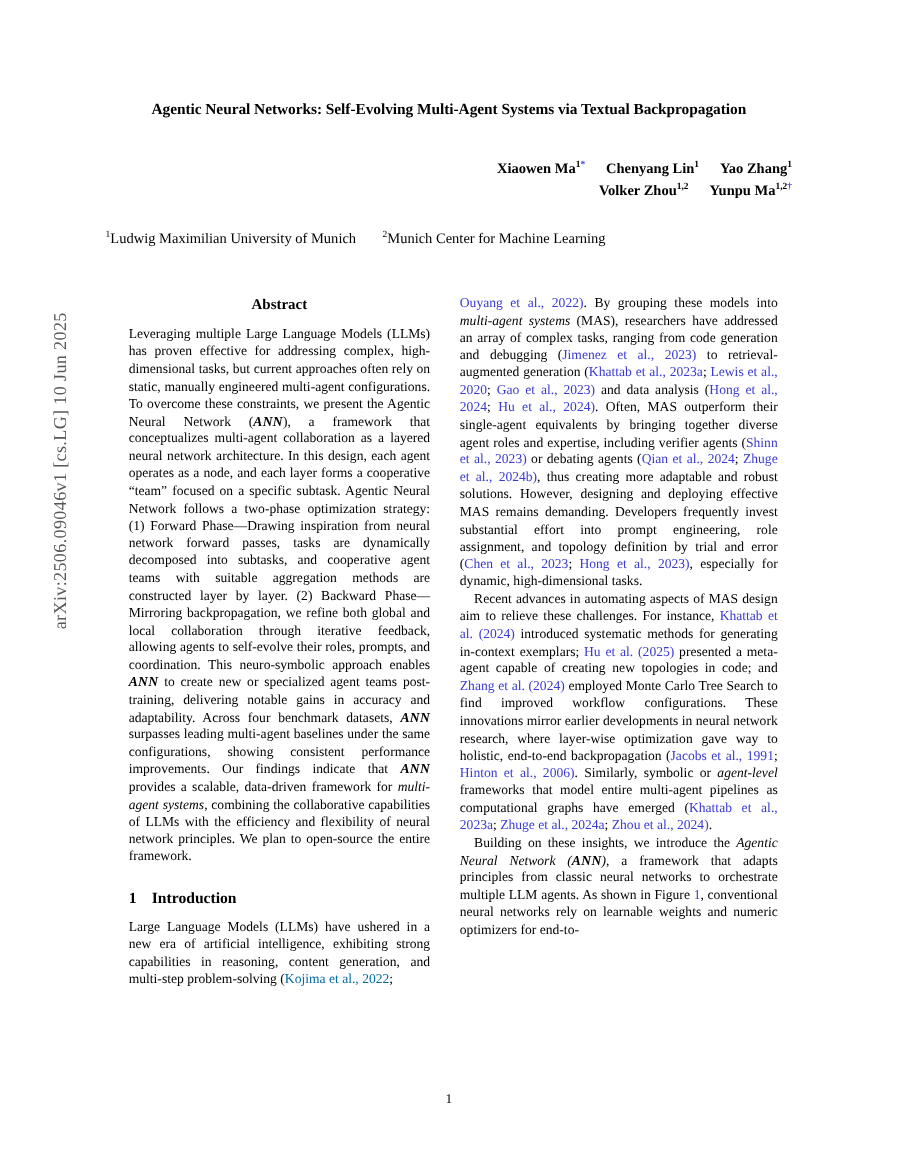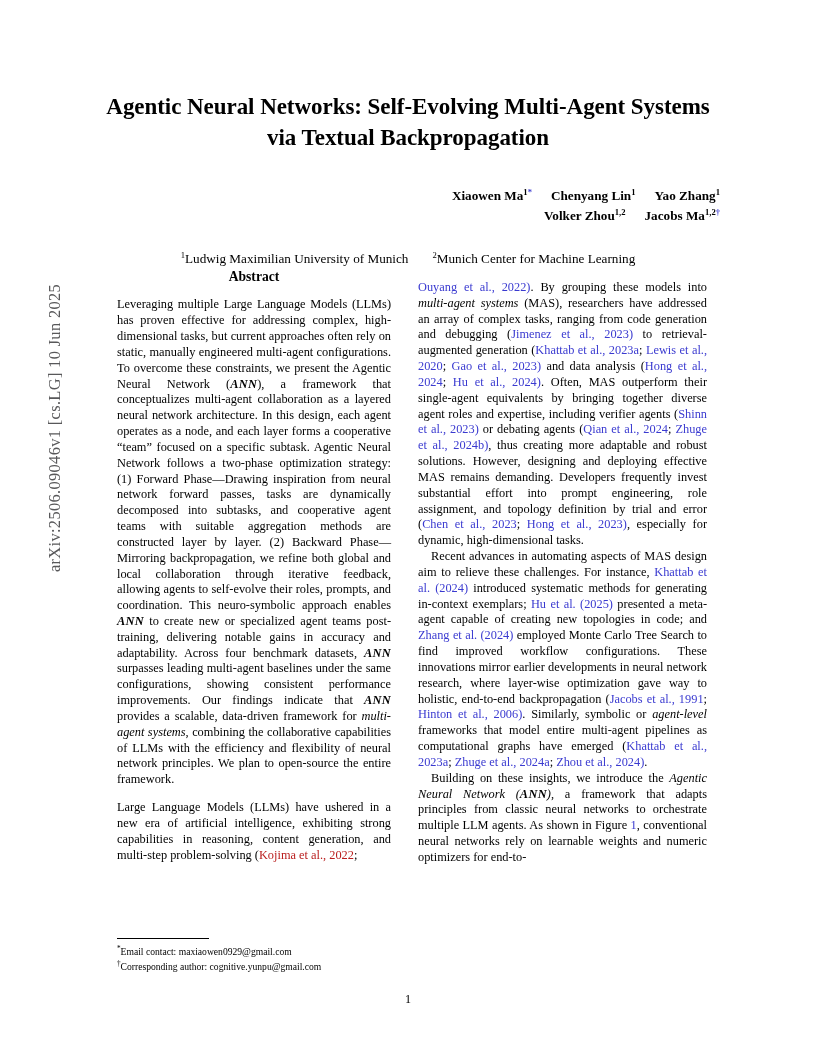--- a/index.html
+++ b/index.html
@@ -38,40 +38,40 @@
   }
 
   
   .title-block {
     position: absolute;
     left: 96px;
     top: 92px;
     width: 624px;
   }
   .paper-title {
-    font-size: 23px;
+    font-size: 14px;
     font-weight: bold;
     line-height: 1.33;
     text-align: center;
     margin: 0;
     letter-spacing: -0.05px;
   }
   .authors {
     margin-top: 32px;
     text-align: right;
     font-size: 13.2px;
     font-weight: bold;
     line-height: 1.52;
   }
   .authors .gap { display:inline-block; width: 19px; }
   .authors sup { font-size: 8.6px; font-weight: bold; vertical-align: super; }
   .lnk { color: #3a3ad0; }
   .affil {
     margin-top: 23px;
-    text-align: center;
+    text-align: left;
     font-size: 13.2px;
     line-height: 1.4;
   }
   .affil sup { font-size: 8.6px; vertical-align: super; }
   .affil .gap { display:inline-block; width: 24px; }
 
   
   .col {
     position: absolute;
     top: 268px;
@@ -87,21 +87,21 @@
 
   .abstract-head {
     text-align: center;
     font-weight: bold;
     font-size: 13.6px;
     margin: 0 0 11px 0;
   }
   .abstract-body { margin: 0; }
 
   p.body { margin: 0; text-indent: 13px; }
-  p.body.noindent { text-indent: 0; margin-top: 12px; }
+  p.body.noindent { text-indent: 0; }
 
   .sec-head {
     font-size: 14.2px;
     font-weight: bold;
     margin: 21px 0 9px 0;
     text-align: left;
   }
   .sec-head .num { display: inline-block; width: 21px; }
 
   .cal { font-family: "Liberation Serif", "DejaVu Serif", serif; font-style: italic; letter-spacing: 0.3px; font-weight: bold; }
@@ -144,44 +144,40 @@
   <div class="arxiv-stamp">arXiv:2506.09046v1  [cs.LG]  10 Jun 2025</div>
 
   <div class="title-block">
     <h1 class="paper-title">Agentic Neural Networks: Self-Evolving Multi-Agent Systems via Textual Backpropagation</h1>
 
     <div class="authors">
       <div>
         <span><span>Xiaowen Ma</span><sup><span>1</span><span class="lnk">*</span></sup></span><span class="gap"></span><span><span>Chenyang Lin</span><sup>1</sup></span><span class="gap"></span><span><span>Yao Zhang</span><sup>1</sup></span>
       </div>
       <div>
-        <span><span>Volker Zhou</span><sup>1,2</sup></span><span class="gap"></span><span><span>Jacobs Ma</span><sup><span>1,2</span><span class="lnk">†</span></sup></span>
+        <span><span>Volker Zhou</span><sup>1,2</sup></span><span class="gap"></span><span><span>Yunpu Ma</span><sup><span>1,2</span><span class="lnk">†</span></sup></span>
       </div>
     </div>
 
     <div class="affil">
       <span><sup>1</sup><span>Ludwig Maximilian University of Munich</span></span><span class="gap"></span><span><sup>2</sup><span>Munich Center for Machine Learning</span></span>
     </div>
   </div>
 
   <div class="col col-left">
     <div class="abstract-head">Abstract</div>
     <p class="body noindent abstract-body">Leveraging multiple Large Language Models (LLMs) has proven effective for addressing complex, high-dimensional tasks, but current approaches often rely on static, manually engineered multi-agent configurations. To overcome these constraints, we present the Agentic Neural Network (<span class="cal">ANN</span>), a framework that conceptualizes multi-agent collaboration as a layered neural network architecture. In this design, each agent operates as a node, and each layer forms a cooperative “team” focused on a specific subtask. Agentic Neural Network follows a two-phase optimization strategy: (1) Forward Phase—Drawing inspiration from neural network forward passes, tasks are dynamically decomposed into subtasks, and cooperative agent teams with suitable aggregation methods are constructed layer by layer. (2) Backward Phase—Mirroring backpropagation, we refine both global and local collaboration through iterative feedback, allowing agents to self-evolve their roles, prompts, and coordination. This neuro-symbolic approach enables <span class="cal">ANN</span> to create new or specialized agent teams post-training, delivering notable gains in accuracy and adaptability. Across four benchmark datasets, <span class="cal">ANN</span> surpasses leading multi-agent baselines under the same configurations, showing consistent performance improvements. Our findings indicate that <span class="cal">ANN</span> provides a scalable, data-driven framework for <span class="it">multi-agent systems</span>, combining the collaborative capabilities of LLMs with the efficiency and flexibility of neural network principles. We plan to open-source the entire framework.</p>
 
+    <div class="sec-head"><span class="num">1</span><span>Introduction</span></div>
 
-    <p class="body noindent">Large Language Models (LLMs) have ushered in a new era of artificial intelligence, exhibiting strong capabilities in reasoning, content generation, and multi-step problem-solving (<span class="cite" style="color:#3a3ad0"><span class="cite" style="color:#b91c1c">Kojima et al., 2022</span></span>;</p>
+    <p class="body noindent">Large Language Models (LLMs) have ushered in a new era of artificial intelligence, exhibiting strong capabilities in reasoning, content generation, and multi-step problem-solving (<span class="cite" style="color:#3a3ad0"><span class="cite" style="color:#0369a1">Kojima et al., 2022</span></span>;</p>
   </div>
 
   <div class="col col-right">
     <p class="body noindent"><span class="cite" style="color:#3a3ad0">Ouyang et al., 2022)</span>. By grouping these models into <span class="it">multi-agent systems</span> (MAS), researchers have addressed an array of complex tasks, ranging from code generation and debugging (<span class="cite" style="color:#3a3ad0">Jimenez et al., 2023)</span> to retrieval-augmented generation (<span class="cite" style="color:#3a3ad0">Khattab et al., 2023a</span>; <span class="cite" style="color:#3a3ad0">Lewis et al., 2020</span>; <span class="cite" style="color:#3a3ad0">Gao et al., 2023)</span> and data analysis (<span class="cite" style="color:#3a3ad0">Hong et al., 2024</span>; <span class="cite" style="color:#3a3ad0">Hu et al., 2024)</span>. Often, MAS outperform their single-agent equivalents by bringing together diverse agent roles and expertise, including verifier agents (<span class="cite" style="color:#3a3ad0">Shinn et al., 2023)</span> or debating agents (<span class="cite" style="color:#3a3ad0">Qian et al., 2024</span>; <span class="cite" style="color:#3a3ad0">Zhuge et al., 2024b)</span>, thus creating more adaptable and robust solutions. However, designing and deploying effective MAS remains demanding. Developers frequently invest substantial effort into prompt engineering, role assignment, and topology definition by trial and error (<span class="cite" style="color:#3a3ad0">Chen et al., 2023</span>; <span class="cite" style="color:#3a3ad0">Hong et al., 2023)</span>, especially for dynamic, high-dimensional tasks.</p>
     <p class="body">Recent advances in automating aspects of MAS design aim to relieve these challenges. For instance, <span class="cite" style="color:#3a3ad0">Khattab et al. (2024)</span> introduced systematic methods for generating in-context exemplars; <span class="cite" style="color:#3a3ad0">Hu et al. (2025)</span> presented a meta-agent capable of creating new topologies in code; and <span class="cite" style="color:#3a3ad0">Zhang et al. (2024)</span> employed Monte Carlo Tree Search to find improved workflow configurations. These innovations mirror earlier developments in neural network research, where layer-wise optimization gave way to holistic, end-to-end backpropagation (<span class="cite" style="color:#3a3ad0">Jacobs et al., 1991</span>; <span class="cite" style="color:#3a3ad0">Hinton et al., 2006)</span>. Similarly, symbolic or <span class="it">agent-level</span> frameworks that model entire multi-agent pipelines as computational graphs have emerged (<span class="cite" style="color:#3a3ad0">Khattab et al., 2023a</span>; <span class="cite" style="color:#3a3ad0">Zhuge et al., 2024a</span>; <span class="cite" style="color:#3a3ad0">Zhou et al., 2024)</span>.</p>
     <p class="body">Building on these insights, we introduce the <span class="it">Agentic Neural Network (<span class="cal">A</span><span class="cal">N</span><span class="cal">N</span>)</span>, a framework that adapts principles from classic neural networks to orchestrate multiple LLM agents. As shown in Figure <span style="color:#3a3ad0">1</span>, conventional neural networks rely on learnable weights and numeric optimizers for end-to-</p>
   </div>
 
-  <div class="footnote-zone">
-    <div class="footnote-rule"></div>
-    <p class="footnote"><sup>*</sup><span>Email contact: maxiaowen0929@gmail.com</span></p>
-    <p class="footnote"><sup>†</sup><span>Corresponding author: cognitive.yunpu@gmail.com</span></p>
-  </div>
 
   <div class="page-number">1</div>
 
 </div>
 
 </body></html>

